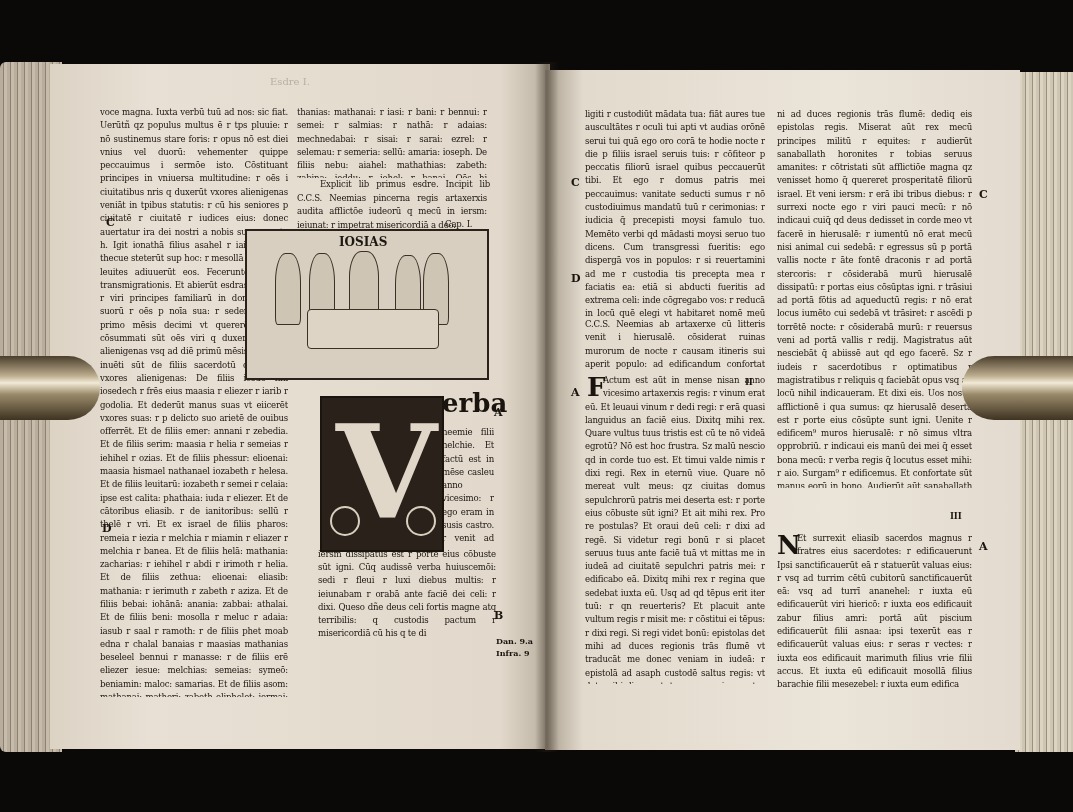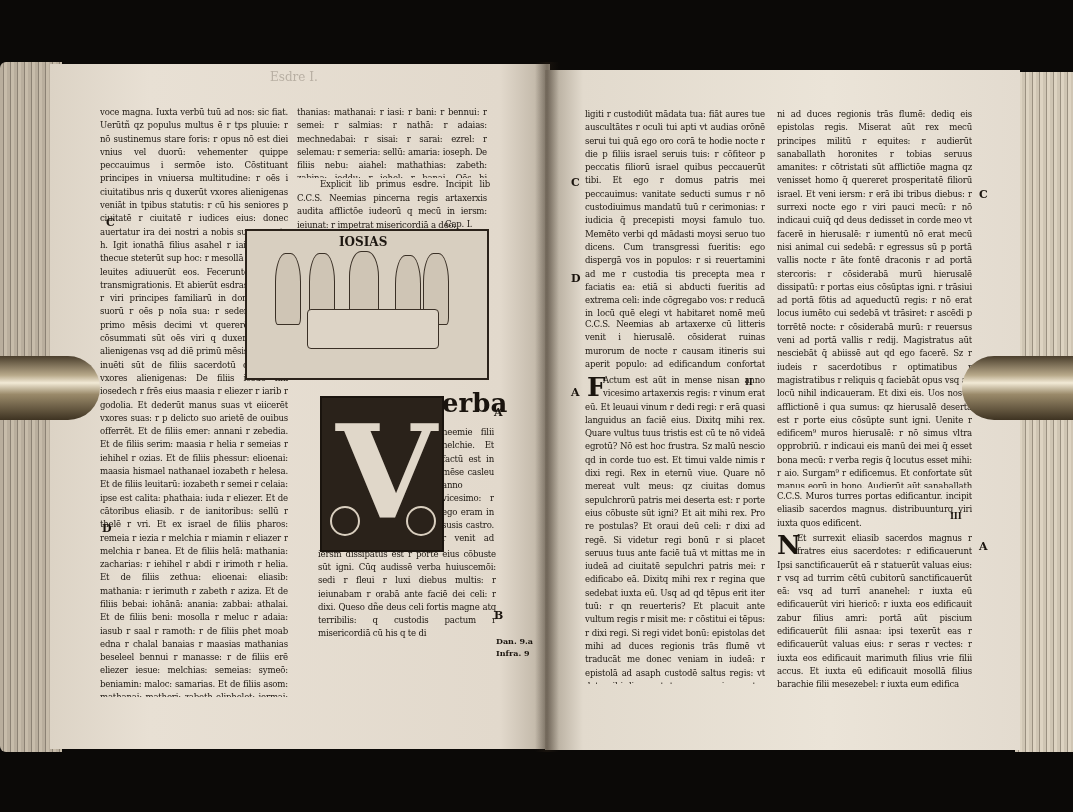--- a/index.html
+++ b/index.html
@@ -9,21 +9,21 @@
     background:repeating-linear-gradient(90deg,#b9ae9d 0 3px,#8c8274 3px 4px,#c7bcaa 4px 7px);border-radius:6px 0 0 6px;}
   .edge-right{position:absolute;right:0;top:20px;width:58px;height:680px;
     background:repeating-linear-gradient(90deg,#cfc5b3 0 3px,#9a9080 3px 4px,#ddd3c1 4px 7px);}
   .page{position:absolute;background:#e6ded2;}
   .page-left{left:50px;top:12px;width:500px;height:685px;background:linear-gradient(90deg,#dcd3c5,#e8e0d4 20%,#e2d9cc 90%,#b8ae9e);}
   .page-right{left:545px;top:18px;width:475px;height:680px;background:linear-gradient(90deg,#a89e8e,#e2dacd 8%,#ebe4d8 60%,#e3dbcf);}
   .gutter{position:absolute;left:535px;top:10px;width:24px;height:690px;background:linear-gradient(90deg,rgba(0,0,0,0),rgba(40,30,20,.45),rgba(0,0,0,0));}
   .col{position:absolute;font-family:"DejaVu Serif",serif;font-size:8.6px;line-height:13.3px;color:#1d1711;letter-spacing:-0.2px;text-align:justify;overflow:hidden;}
   .col p{margin:0;}
   .header{position:absolute;left:625px;top:22px;font-family:"DejaVu Serif",serif;font-weight:bold;font-size:23px;color:#1a140e;letter-spacing:0.5px;}
-  .running-head{position:absolute;left:220px;top:6px;font-size:12px;color:#9a9185;opacity:.6;}
+  .running-head{position:absolute;left:220px;top:12px;font-size:10px;color:#9a9185;opacity:.6;}
   .woodcut{position:absolute;left:245px;top:177px;width:240px;height:147px;border:2px solid #2a221a;background:#d8cfc0;}
   .woodcut-label{position:absolute;left:92px;top:4px;font-size:12px;font-weight:bold;color:#1d1711;}
   .figure{position:absolute;border:1.5px solid #3a3026;border-radius:40% 40% 10% 10%;background:#cfc5b5;}
   .table{position:absolute;left:60px;top:78px;width:130px;height:38px;border:1.5px solid #3a3026;background:#ddd4c6;border-radius:4px;}
   .initial-v{position:absolute;left:320px;top:332px;width:120px;height:152px;background:#2a221a;border:2px solid #1a140e;}
   .initial-v .letter{position:absolute;left:14px;top:0px;font-size:130px;line-height:150px;color:#e0d7c9;font-weight:bold;font-family:"DejaVu Serif",serif;}
   .initial-v .floral{position:absolute;width:26px;height:26px;border:2px solid #d9cfbf;border-radius:50%;}
   .verba{position:absolute;left:442px;top:333px;font-size:26px;font-weight:bold;color:#1a140e;}
   .margin-letter{position:absolute;font-size:11px;font-weight:bold;color:#1a140e;}
   .clamp{position:absolute;height:64px;border-radius:32px;background:linear-gradient(180deg,#4a3e2c 0%,#b8a98a 30%,#f2ead6 42%,#9a8a6a 60%,#3e3322 100%);}
@@ -104,23 +104,20 @@
     <div class="col" style="left:58px;top:304px;width:162px;height:28px;">
       <p>Actum est aūt in mense nisan anno vicesimo artaxerxis regis: r vinum erat an eū. Et leuaui vinum r dedi regi: r erā quasi languidus an faciē eius. Dixitq mihi rex. Quare vultus tuus tristis est cū te nō videā egrotū? Nō est hoc frustra. Sz malū nescio qd in corde tuo est. Et timui valde nimis r dixi regi. Rex in eternū viue. Quare nō mereat vult meus: qz ciuitas domus sepulchrorū patris mei deserta est: r porte eius cōbuste sūt igni? Et ait mihi rex. Pro re postulas? Et oraui deū celi: r dixi ad regē. Si videtur regi bonū r si placet seruus tuus ante faciē tuā vt mittas me in iudeā ad ciuitatē sepulchri patris mei: r edificabo eā. Dixitq mihi rex r regina que sedebat iuxta eū. Usq ad qd tēpus erit iter tuū: r qn reuerteris? Et placuit ante vultum regis r misit me: r cōstitui ei tēpus: r dixi regi. Si regi videt bonū: epistolas det mihi ad duces regionis trās flumē vt traducāt me donec veniam in iudeā: r epistolā ad asaph custodē saltus regis: vt det mihi ligna vt tegere possim portas templi: turres domus r muros ciuitatis: r domū quā ingressus fuero: r dedit mihi rex iuxta manū dei mei bonā mecū: r ve</p>
     </div>
     <div class="col" style="left:40px;top:332px;width:180px;height:282px;">
       <p style="margin-top:-28px;">Actum est aūt in mense nisan anno vicesimo artaxerxis regis: r vinum erat an eū. Et leuaui vinum r dedi regi: r erā quasi languidus an faciē eius. Dixitq mihi rex. Quare vultus tuus tristis est cū te nō videā egrotū? Nō est hoc frustra. Sz malū nescio qd in corde tuo est. Et timui valde nimis r dixi regi. Rex in eternū viue. Quare nō mereat vult meus: qz ciuitas domus sepulchrorū patris mei deserta est: r porte eius cōbuste sūt igni? Et ait mihi rex. Pro re postulas? Et oraui deū celi: r dixi ad regē. Si videtur regi bonū r si placet seruus tuus ante faciē tuā vt mittas me in iudeā ad ciuitatē sepulchri patris mei: r edificabo eā. Dixitq mihi rex r regina que sedebat iuxta eū. Usq ad qd tēpus erit iter tuū: r qn reuerteris? Et placuit ante vultum regis r misit me: r cōstitui ei tēpus: r dixi regi. Si regi videt bonū: epistolas det mihi ad duces regionis trās flumē vt traducāt me donec veniam in iudeā: r epistolā ad asaph custodē saltus regis: vt det mihi ligna vt tegere possim portas templi: turres domus r muros ciuitatis: r domū quā ingressus fuero: r dedit mihi rex iuxta manū dei mei bonā mecū: r ve</p>
     </div>
 
     <div class="col" style="left:232px;top:38px;width:195px;height:380px;">
       <p>ni ad duces regionis trās flumē: dediq eis epistolas regis. Miserat aūt rex mecū principes militū r equites: r audierūt sanaballath horonites r tobias seruus amanites: r cōtristati sūt afflictiōe magna qz venisset homo q̄ quereret prosperitatē filiorū israel. Et veni iersm: r erā ibi tribus diebus: r surrexi nocte ego r viri pauci mecū: r nō indicaui cuiq̄ qd deus dedisset in corde meo vt facerē in hierusalē: r iumentū nō erat mecū nisi animal cui sedebā: r egressus sū p portā vallis nocte r āte fontē draconis r ad portā stercoris: r cōsiderabā murū hierusalē dissipatū: r portas eius cōsūptas igni. r trāsiui ad portā fōtis ad aqueductū regis: r nō erat locus iumēto cui sedebā vt trāsiret: r ascēdi p torrētē nocte: r cōsiderabā murū: r reuersus veni ad portā vallis r redij. Magistratus aūt nesciebāt q̄ abiissē aut qd ego facerē. Sz r iudeis r sacerdotibus r optimatibus r magistratibus r reliquis q faciebāt opus vsq ad locū nihil indicaueram. Et dixi eis. Uos nostis afflictionē i qua sumus: qz hierusalē deserta est r porte eius cōsūpte sunt igni. Uenite r edificem⁹ muros hierusalē: r nō simus vltra opprobriū. r indicaui eis manū dei mei q̄ esset bona mecū: r verba regis q̄ locutus esset mihi: r aio. Surgam⁹ r edificemus. Et confortate sūt manus eorū in bono. Audierūt aūt sanaballath horonites r tobias seruus amanites r gosē arabs: r subsannauerūt nos r despexerūt: dixerūtq. Que est hec res quā facitis? Nūquid cōtra regē vos rebellatis? r reddidi eis sermonē: dixiq ad eos. Deus celi ipse nos iuuat: r nos serui eius sumus. Surgam⁹ r edificemus. Uobis autez non est pars r iustitia r memoria in hierusalez.</p>
     </div>
-    <div class="col" style="left:232px;top:420px;width:195px;height:40px;">
-      <p>C.C.S. Muros turres portas edificantur. incipit eliasib sacerdos magnus. distribuunturq viri iuxta quos edificent.</p>
-    </div>
     <div class="col" style="left:405px;top:440px;width:24px;height:14px;font-weight:bold;">III</div>
     <div class="drop-n" style="left:232px;top:460px;font-size:26px;">N</div>
     <div class="col" style="left:252px;top:462px;width:175px;height:28px;">
       <p>Et surrexit eliasib sacerdos magnus r fratres eius sacerdotes: r edificauerunt portā gregis. Ipsi sanctificauerūt eā r statuerūt valuas eius: r vsq ad turrim cētū cubitorū sanctificauerūt eā: vsq ad turrī ananehel: r iuxta eū edificauerūt viri hiericō: r iuxta eos edificauit zabur filius amri: portā aūt piscium edificauerūt filii asnaa: ipsi texerūt eas r edificauerūt valuas eius: r seras r vectes: r iuxta eos edificauit marimuth filius vrie filii accus. Et iuxta eū edificauit mosollā filius barachie filii mesezebel: r iuxta eum edifica</p>
     </div>
     <div class="col" style="left:232px;top:490px;width:195px;height:128px;">
       <p style="margin-top:-28px;">Et surrexit eliasib sacerdos magnus r fratres eius sacerdotes: r edificauerunt portā gregis. Ipsi sanctificauerūt eā r statuerūt valuas eius: r vsq ad turrim cētū cubitorū sanctificauerūt eā: vsq ad turrī ananehel: r iuxta eū edificauerūt viri hiericō: r iuxta eos edificauit zabur filius amri: portā aūt piscium edificauerūt filii asnaa: ipsi texerūt eas r edificauerūt valuas eius: r seras r vectes: r iuxta eos edificauit marimuth filius vrie filii accus. Et iuxta eū edificauit mosollā filius barachie filii mesezebel: r iuxta eum edifica</p>
     </div>
 
     <div class="margin-letter" style="left:26px;top:106px;">C</div>

